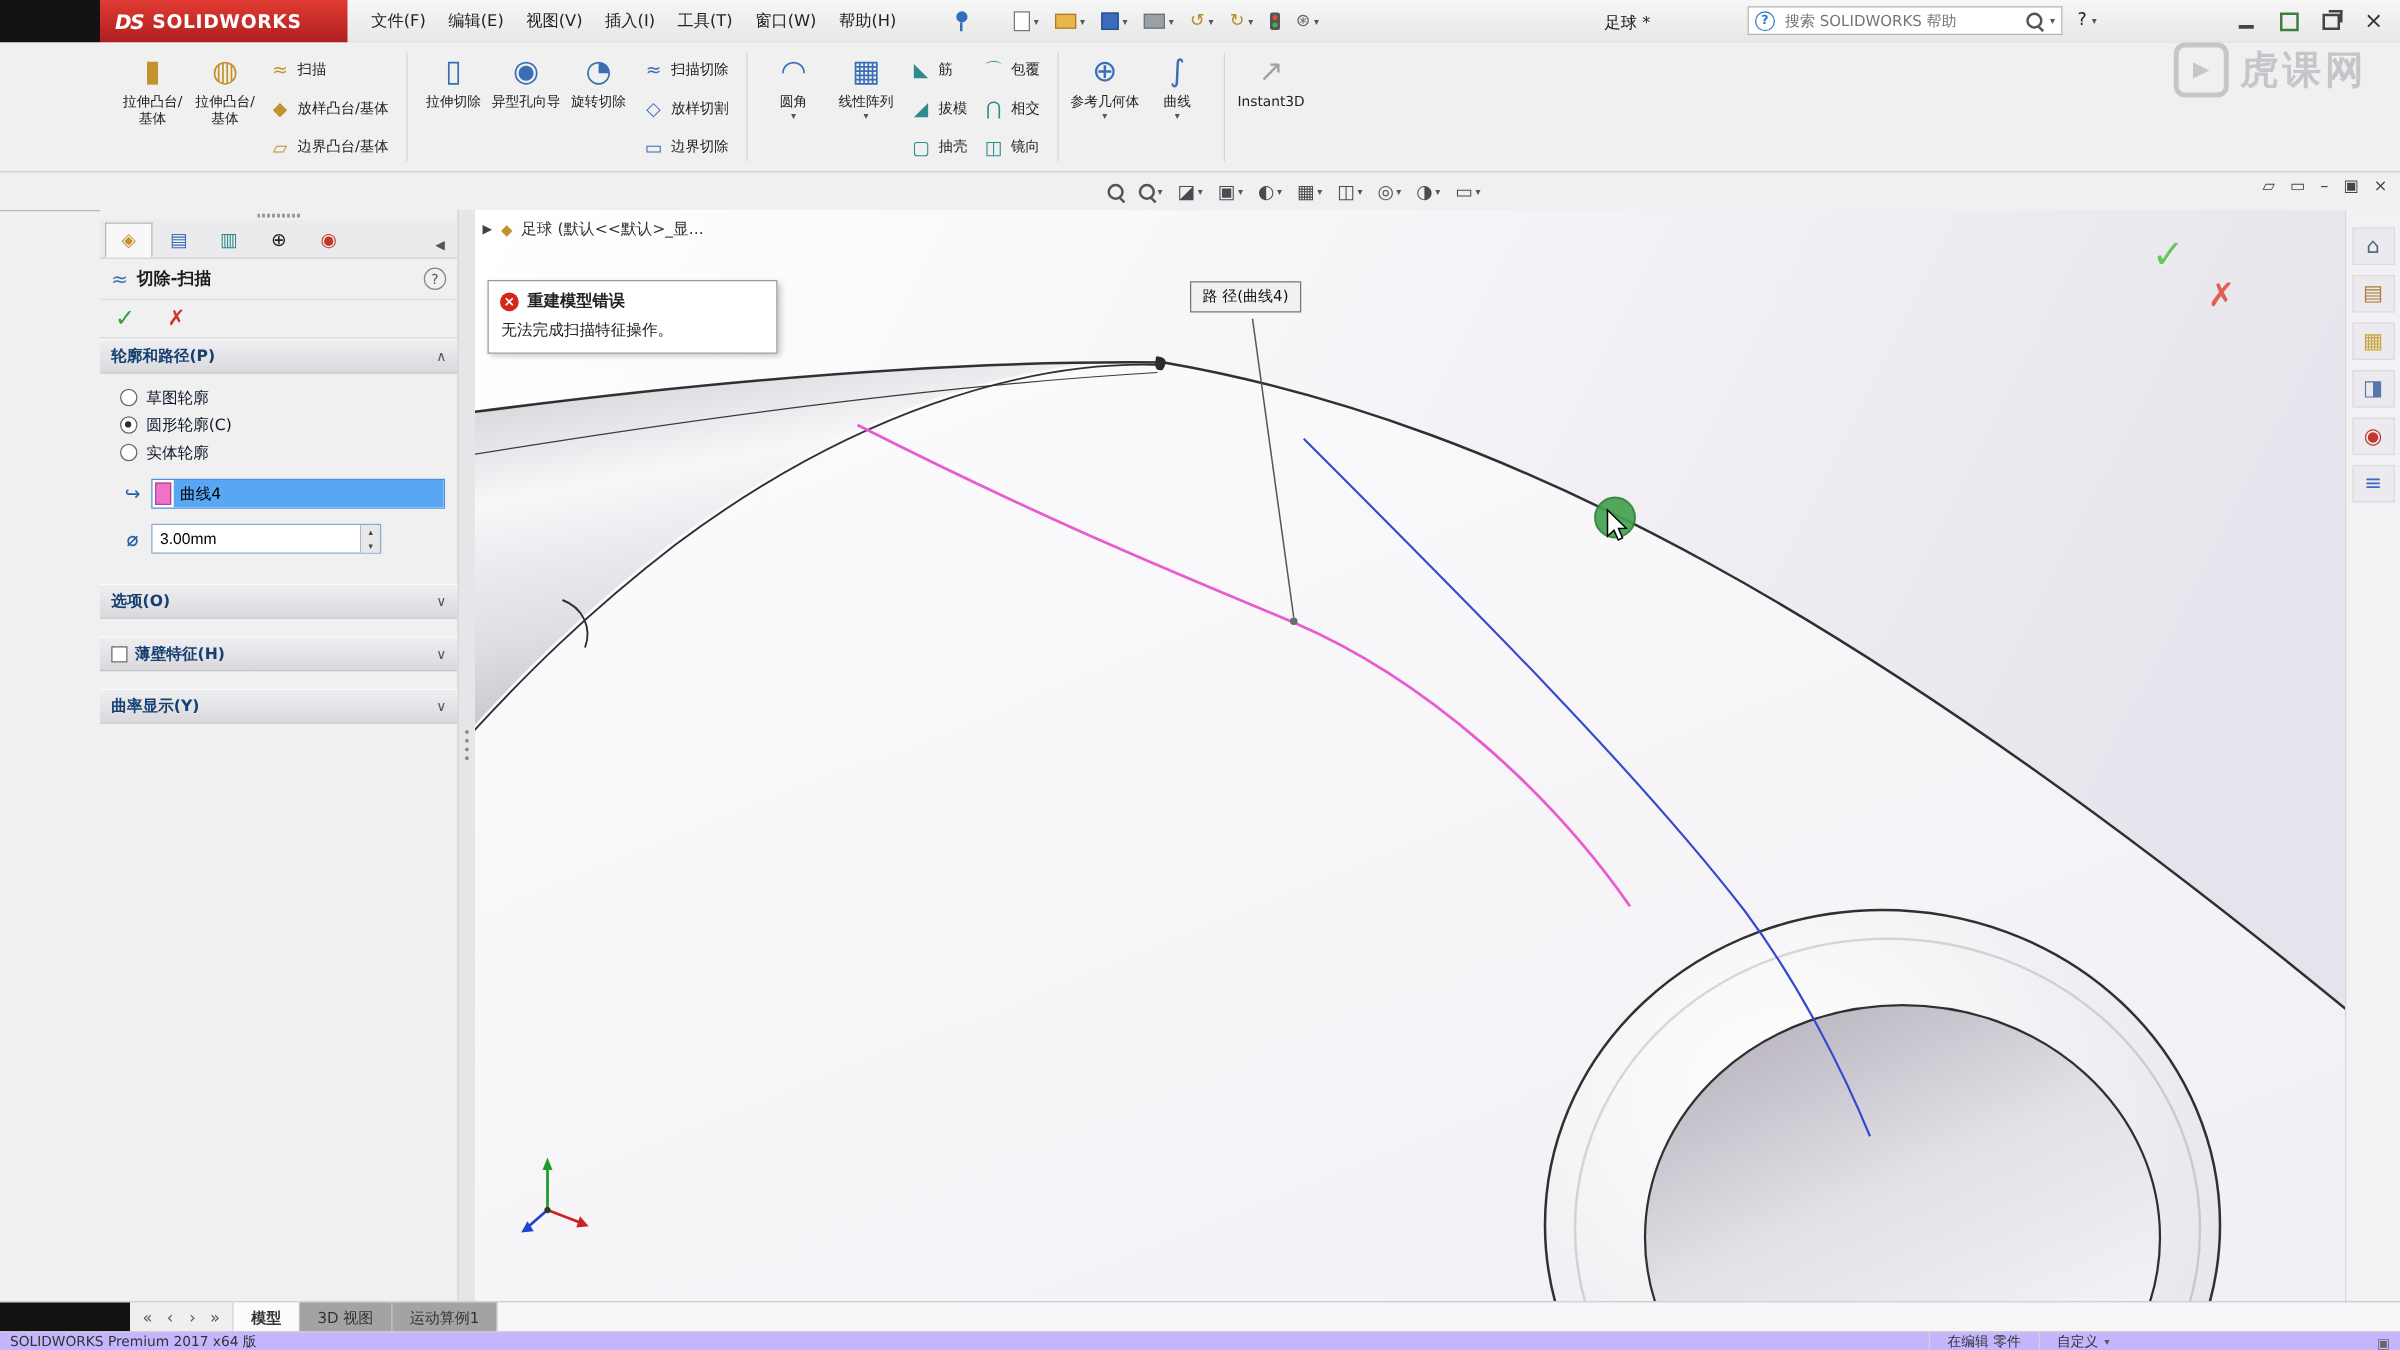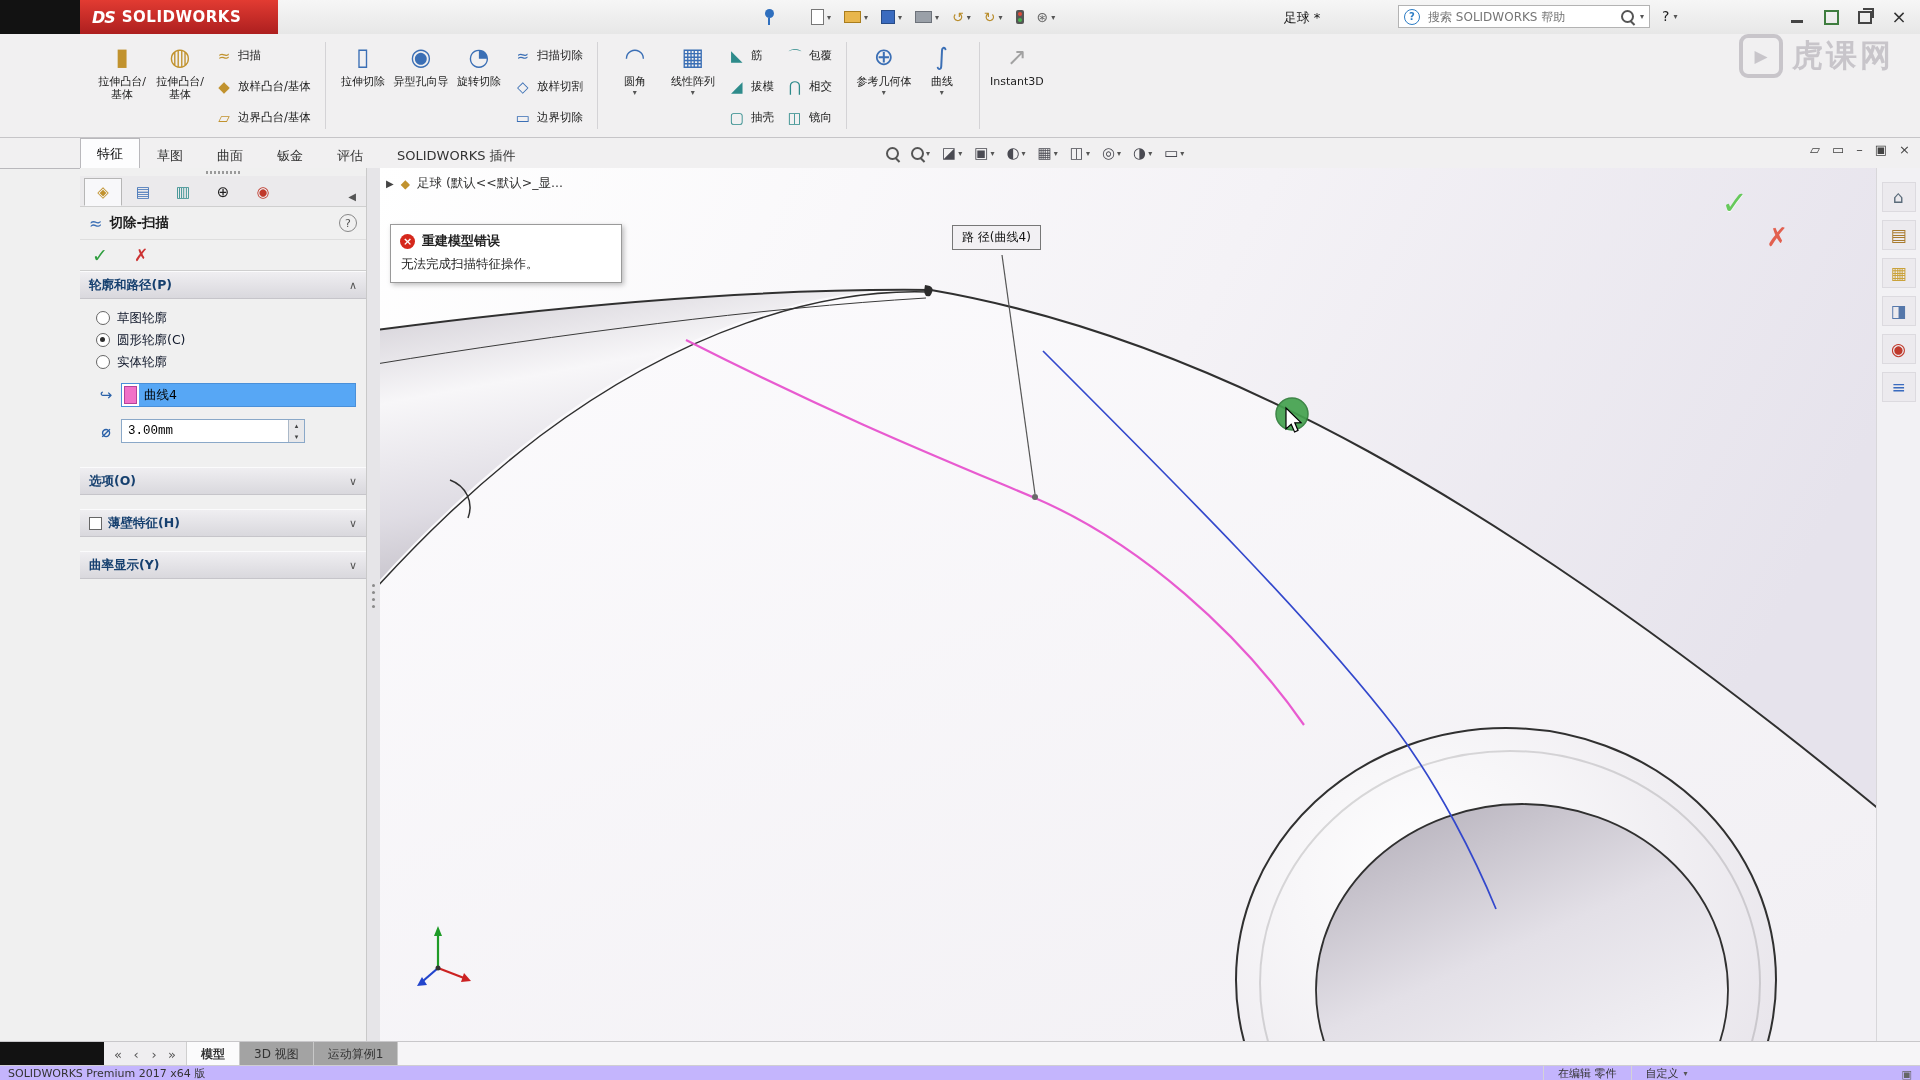--- a/index.html
+++ b/index.html
@@ -99,21 +99,21 @@
   .radio.checked::after{content:"";position:absolute;left:3px;top:3px;width:5px;height:5px;border-radius:50%;background:#2d2d2d;}
   .sel-row{margin-top:10px;display:flex;align-items:center;gap:5px;}
   .sel-icon{font-size:15px;color:#2a61a8;width:20px;text-align:center;}
   .sel-box{flex:1;height:22px;border:1px solid #4a90d9;background:#fff;display:flex;align-items:center;overflow:hidden;}
   .swatch{width:11px;height:16px;background:#f171c8;border:1px solid #b5439a;margin:0 2px;flex:none;}
   .sel-item{flex:1;height:100%;background:#57a7f5;color:#000;font-size:12.5px;display:flex;align-items:center;padding-left:5px;}
   .dia-row{margin-top:12px;display:flex;align-items:center;gap:5px;}
   .dia-icon{font-size:16px;color:#2a61a8;font-weight:bold;width:20px;text-align:center;}
   .dia-box{width:182px;height:22px;background:#fff;border:1px solid #8aa8c8;position:relative;display:flex;align-items:center;}
   .dia-input{border:none;outline:none;width:150px;font-size:12.5px;padding-left:6px;background:transparent;
-             font-family:Liberation Mono, monospace;}
+             font-family:Liberation Sans, sans-serif;}
   .spinner{position:absolute;right:0;top:0;width:15px;height:100%;border-left:1px solid #aab8c8;display:flex;flex-direction:column;}
   .spin{flex:1;background:#e8e8ea;font-size:7px;color:#444;display:flex;align-items:center;justify-content:center;}
   .gap12{height:12px;} .gap14{height:14px;}
   .cbx{width:11px;height:11px;border:1px solid #666;background:#fff;flex:none;}
 
   
   .splitter{position:absolute;left:367px;top:168px;width:13px;bottom:39px;background:#e6e5e8;border-right:1px solid #c9c9c9;}
   .splitter .dots{position:absolute;left:5px;top:416px;width:3px;height:3px;border-radius:50%;background:#8a8a8a;
                   box-shadow:0 7px 0 #8a8a8a,0 14px 0 #8a8a8a,0 21px 0 #8a8a8a;}
 
@@ -166,20 +166,29 @@
 <body>
 
 <div class="screen">
 
   <div class="titlebar">
     <div class="letterbox-tl"></div>
     <div class="logo">
       <span class="ds">DS</span>
       <span class="brand">SOLIDWORKS</span>
     </div>
+    <div class="menus">
+      <span class="menu">文件(F)</span>
+      <span class="menu">编辑(E)</span>
+      <span class="menu">视图(V)</span>
+      <span class="menu">插入(I)</span>
+      <span class="menu">工具(T)</span>
+      <span class="menu">窗口(W)</span>
+      <span class="menu">帮助(H)</span>
+    </div>
     <div class="pin">
         <div class="head"></div>
         <div class="tail"></div>
       </div>
     <div class="quickbar">
       <div class="qbtn">
           <span class="i-new"></span>
           <span class="qcaret">▾</span>
         </div>
       <div class="qbtn">
@@ -348,28 +357,20 @@
     <div class="rsep"></div>
     <div class="rgroup">
       <div class="rbtn-lg disabled">
         <span class="ric">↗</span>
         <span class="rlabel">Instant3D</span>
       </div>
     </div>
   </div>
 
   <div class="tabstrip">
-    <div class="cmdtabs">
-      <div class="ctab active">特征</div>
-      <div class="ctab">草图</div>
-      <div class="ctab">曲面</div>
-      <div class="ctab">钣金</div>
-      <div class="ctab">评估</div>
-      <div class="ctab">SOLIDWORKS 插件</div>
-    </div>
     <div class="headsup">
       <div class="hbtn">
           <span class="mag"></span>
         </div>
       <div class="hbtn">
           <span class="mag"></span>
           <span class="hcaret">▾</span>
         </div>
       <div class="hbtn">
           <span>◪</span>

